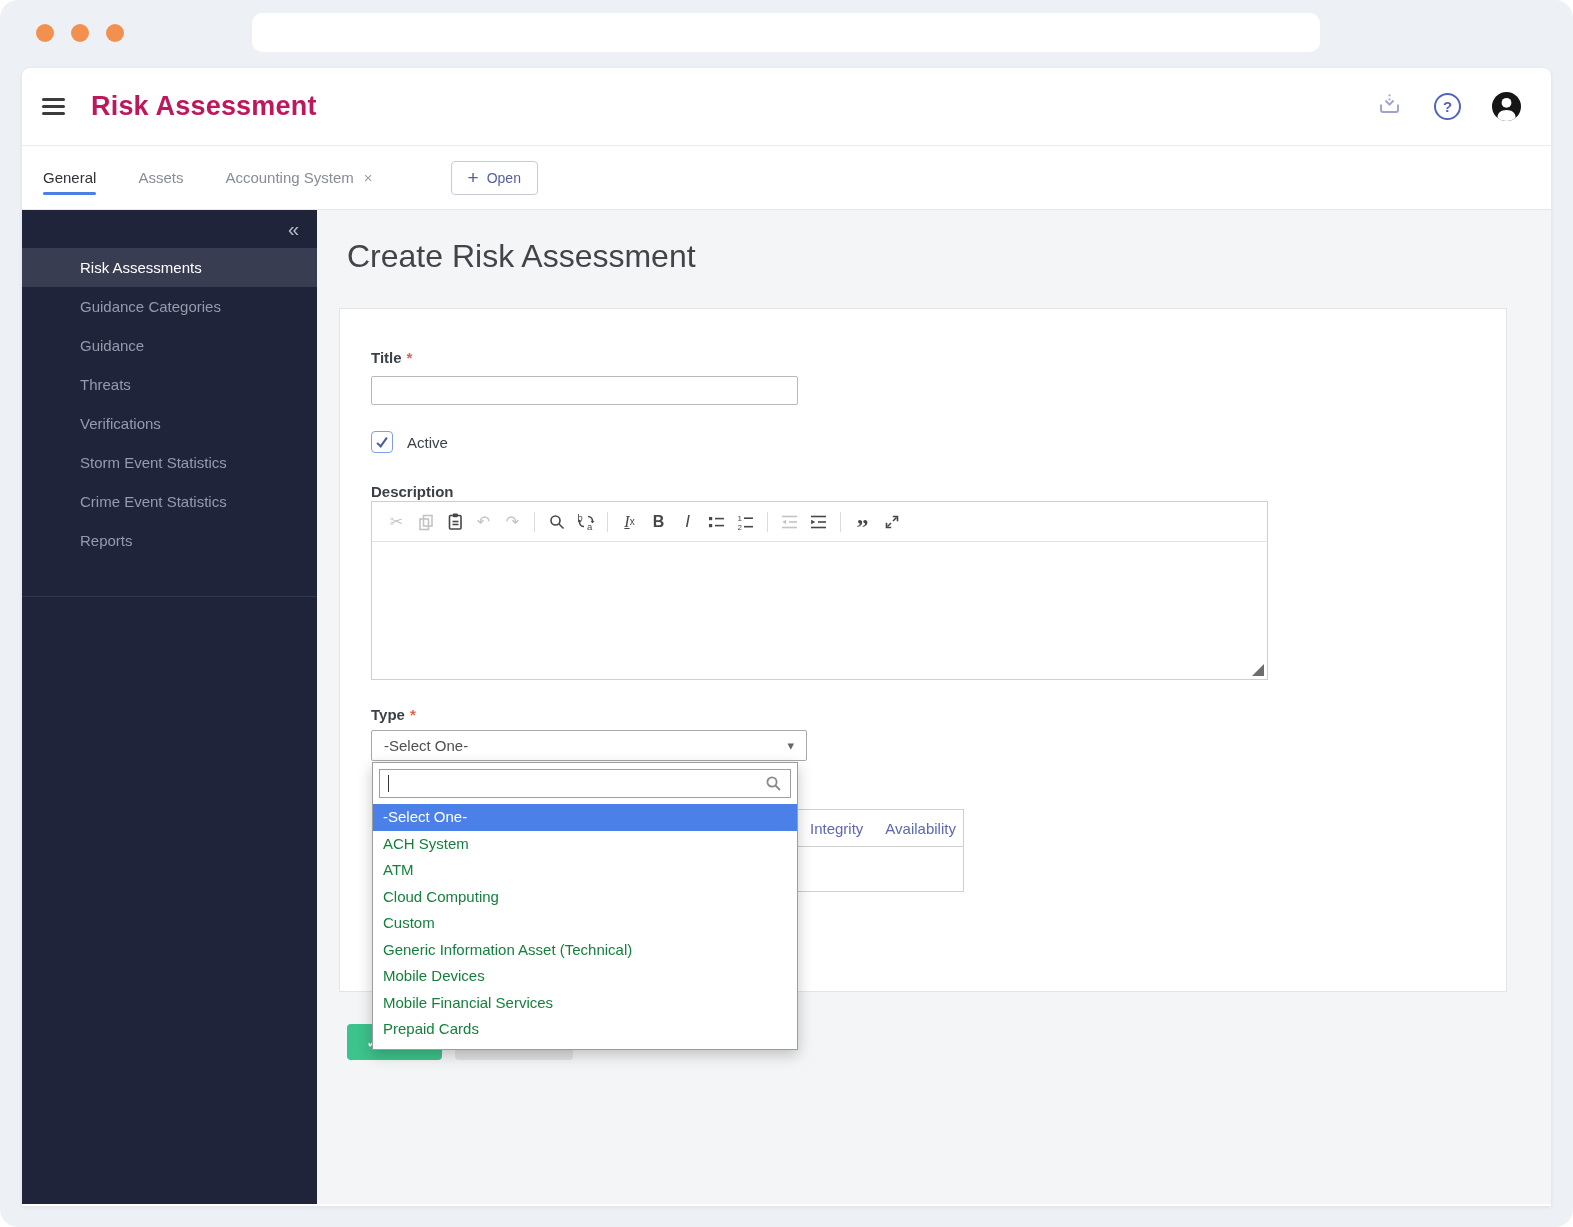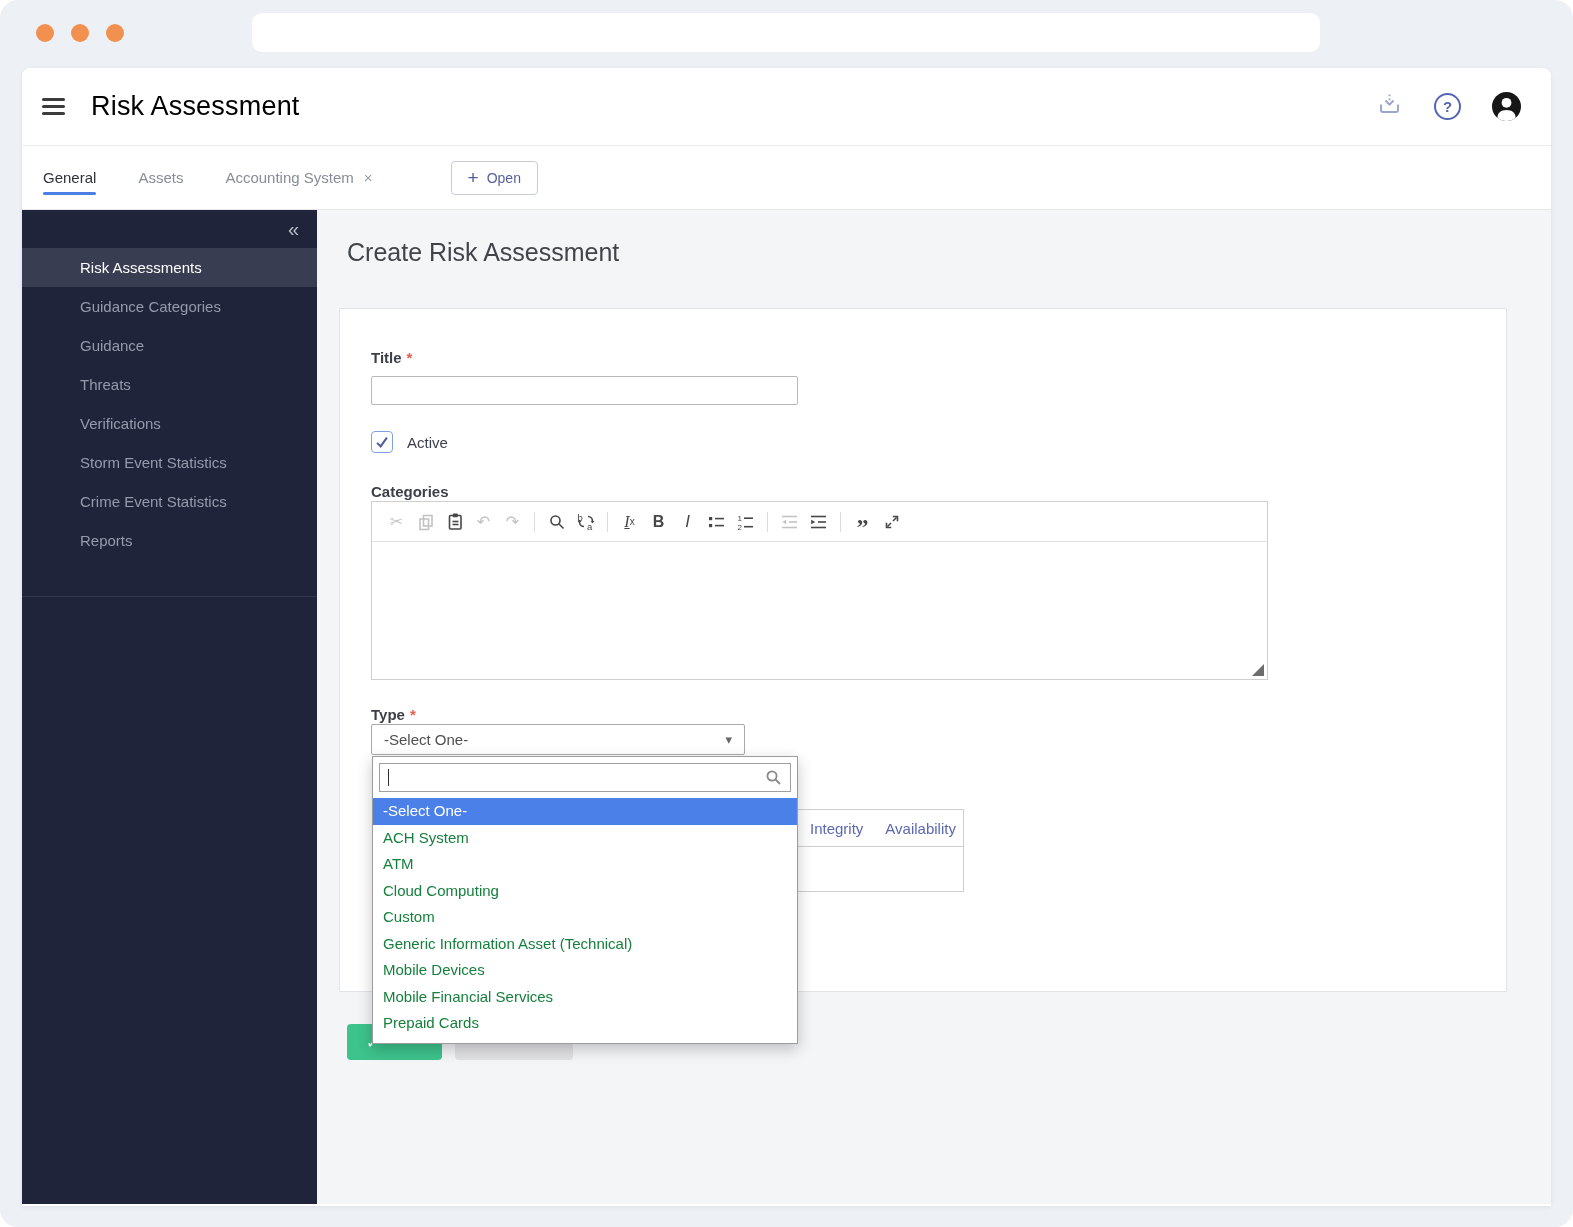--- a/index.html
+++ b/index.html
@@ -18,21 +18,21 @@
   
   .window { position:absolute; left:22px; top:68px; width:1529px; height:1138px;
             background:#fff; border-radius:8px 8px 0 0;
             box-shadow:0 1px 4px rgba(30,40,60,.08); overflow:hidden; }
 
   .app-header { height:78px; display:flex; align-items:center; padding:0 30px 0 20px;
                 border-bottom:1px solid #ececec; }
   .hamburger { width:32px; height:32px; display:flex; flex-direction:column;
                justify-content:center; gap:4px; cursor:pointer; }
   .hamburger i { display:block; width:23px; height:3px; background:#3c3c3c; border-radius:2px; }
-  .app-title { margin-left:17px; font-size:27px; font-weight:400; color:#000000; letter-spacing:.2px; }
+  .app-title { margin-left:17px; font-size:27px; font-weight:700; color:#be185d; letter-spacing:.2px; }
   .hdr-spacer { flex:1; }
   .hdr-icons { display:flex; align-items:center; gap:31px; }
   .dl-ic { width:27px; height:27px; }
   .help-ic { width:27px; height:27px; border:2.4px solid #5564b4; border-radius:50%;
              color:#5564b4; font-size:15px; font-weight:700; display:flex;
              align-items:center; justify-content:center; }
   .avatar { width:29px; height:29px; border-radius:50%; background:#161616; overflow:hidden; }
 
   
   .tab-bar { height:64px; display:flex; align-items:center; padding-left:21px;
@@ -55,21 +55,21 @@
                   padding-right:18px; }
   .collapse { color:#b9bdc9; font-size:20px; cursor:pointer; line-height:1; }
   .nav-item { height:39px; display:flex; align-items:center; padding-left:58px;
               font-size:15px; color:#969aad; cursor:pointer; }
   .nav-item.active { background:#393d52; color:#ffffff; }
   .side-div { border-top:1px solid rgba(255,255,255,.09); margin-top:36px; }
   .kb-row { height:54px; display:flex; align-items:center; padding-left:23px; gap:15px;
             color:#9fa3b5; font-size:15px; cursor:pointer; }
 
   .content { position:relative; flex:1; background:#f3f5f7; }
-  .page-h1 { position:absolute; left:30px; top:28px; font-size:25px; font-weight:400; color:#414549; }
+  .page-h1 { position:absolute; left:30px; top:28px; font-size:32px; font-weight:400; color:#414549; }
 
   .card { position:absolute; left:22px; top:98px; width:1168px; height:684px;
           background:#fff; border:1px solid #e2e4e7; padding:40px 0 0 31px; }
 
   .f-label { font-size:15px; font-weight:700; color:#3b3f47; height:18px; }
   .req { color:#e4604e; margin-left:5px; font-weight:700; }
   .txt-input { display:block; margin-top:9px; width:427px; height:29px;
                border:1px solid #b9b9b9; border-radius:2px; background:#fff;
                font-size:14px; padding:0 8px; outline:none; }
 
@@ -88,21 +88,21 @@
   .tb svg { stroke:currentColor; fill:none; stroke-width:1.6; }
   .tb .serif { font-family:"Liberation Serif", serif; }
   .tb-sep { width:1px; height:20px; background:#dcdcdc; margin:0 7px; }
   .quote-g { font-family:"Liberation Serif", serif; font-weight:700; font-size:24px;
              line-height:10px; padding-top:10px; }
   .edit-area { position:relative; height:137px; }
   .grip { position:absolute; right:3px; bottom:3px; width:0; height:0; cursor:nwse-resize;
           border-left:12px solid transparent; border-bottom:12px solid #6d6d6d; }
 
   .type-lbl { margin-top:26px; }
-  .sel-wrap { position:relative; margin-top:0; width:374px; }
+  .sel-wrap { position:relative; margin-top:6px; width:436px; }
   .sel-box { height:31px; border:1px solid #a8a8a8; border-radius:2px; background:#fff;
              display:flex; align-items:center; padding:0 12px; font-size:15px; color:#4f4f4f;
              cursor:pointer; }
   .sel-caret { margin-left:auto; color:#666; font-size:13px; }
 
   .panel { position:absolute; left:1px; top:32px; width:426px; height:288px; background:#fff;
            border:1px solid #9c9c9c; box-shadow:0 5px 14px rgba(0,0,0,.22); z-index:30;
            overflow:hidden; }
   .srch { margin:6px; height:29px; border:1px solid #9f9f9f; display:flex; align-items:center;
           padding:0 8px; }
@@ -210,21 +210,21 @@
 
           <div class="active-row">
             <span class="cbx">
               <svg width="16" height="16" viewBox="0 0 18 18" fill="none" stroke="#4e5d97" stroke-width="2.3">
                 <polyline points="3.5,10 7.5,14 14.5,4"></polyline>
               </svg>
             </span>
             <span class="active-lbl">Active</span>
           </div>
 
-          <div class="f-label desc-lbl">Categories</div>
+          <div class="f-label desc-lbl">Description</div>
 
           <div class="editor">
             <div class="toolbar">
               <span class="tb dis">✂</span>
               <span class="tb dis">
                 <svg width="18" height="18" viewBox="0 0 18 18">
                     <rect x="6.5" y="2.5" width="8.5" height="10.5"></rect>
                     <rect x="3" y="6" width="8.5" height="10.5"></rect>
                   </svg>
               </span>

